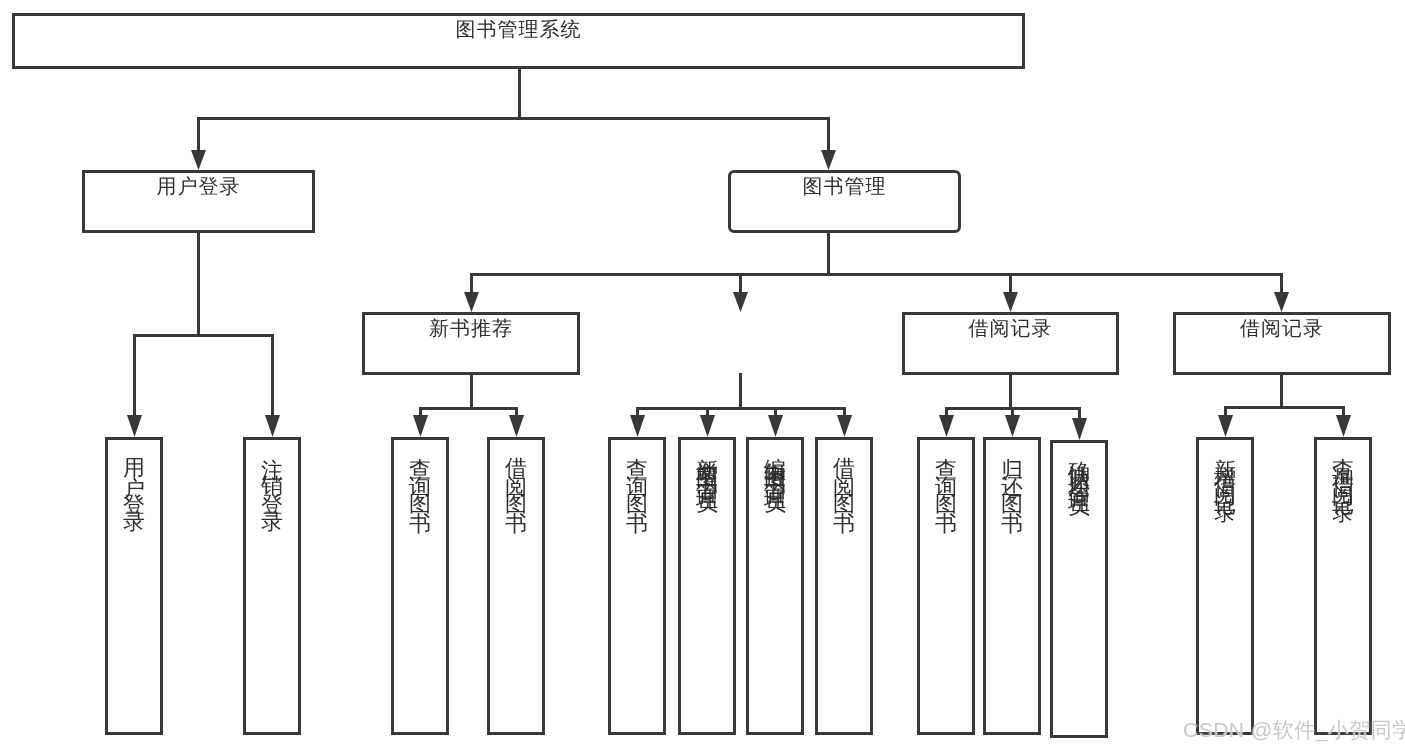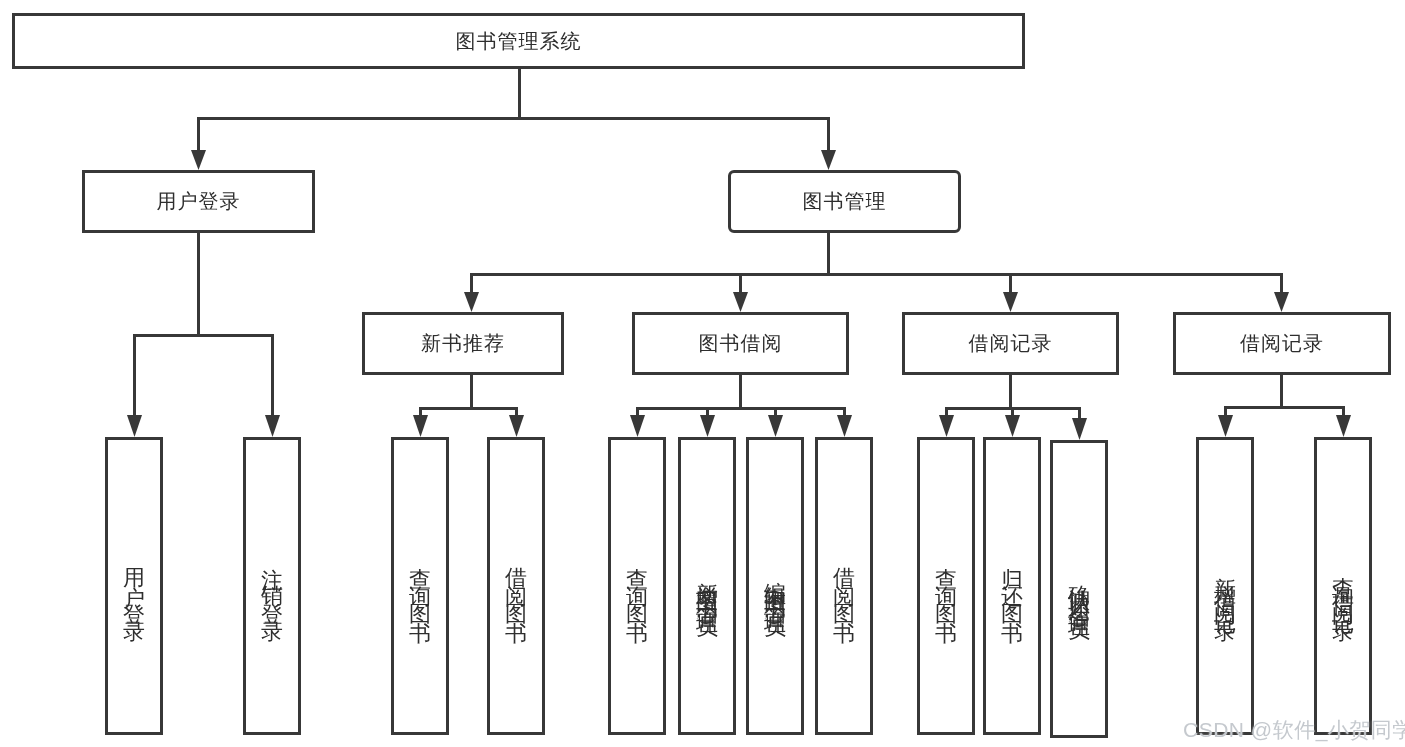--- a/index.html
+++ b/index.html
@@ -5,21 +5,21 @@
   html,body{margin:0;padding:0;background:#ffffff;}
   #canvas{
     position:relative;width:1405px;height:747px;background:#ffffff;overflow:hidden;
     font-family:"Liberation Sans","DejaVu Sans",sans-serif;
   }
   svg.wires{position:absolute;left:0;top:0;z-index:1;}
   svg.wires line{stroke:#383838;stroke-width:3;shape-rendering:crispEdges;}
   svg.wires polygon{fill:#383838;}
   .box{
     position:absolute;z-index:2;background:#ffffff;border:3px solid #383838;
-    box-sizing:border-box;display:flex;align-items:center;justify-content:center;
+    box-sizing:border-box;display:flex;justify-content:center;
     color:#2e2e2e;
   }
   .hlabel{font-size:20px;letter-spacing:1px;white-space:nowrap;}
   .root{left:12px;top:13px;width:1013px;height:56px;}
   .lvl2{top:170px;width:233px;height:63px;}
   .lvl3{top:312px;height:63px;}
   .leaf{top:437px;width:58px;height:298px;}
   .vtext{
     writing-mode:vertical-rl;text-orientation:mixed;
     font-size:22px;color:#2e2e2e;line-height:1;
@@ -115,25 +115,22 @@
     <span class="hlabel">图书管理系统</span>
   </div>
 
   <div class="box lvl2" style="left:82px;">
     <span class="hlabel">用户登录</span>
   </div>
   <div class="box lvl2" style="left:728px;border-radius:6px;">
     <span class="hlabel">图书管理</span>
   </div>
 
-  <div class="box lvl3" style="left:362px;width:202px;">
+  <div class="box lvl3" style="left:362px;width:218px;">
     <span class="hlabel">新书推荐</span>
-  </div>
-  <div class="box lvl3" style="left:632px;width:217px;">
-    <span class="hlabel">图书借阅</span>
   </div>
   <div class="box lvl3" style="left:902px;width:217px;">
     <span class="hlabel">借阅记录</span>
   </div>
   <div class="box lvl3" style="left:1173px;width:218px;">
     <span class="hlabel">借阅记录</span>
   </div>
 
   <div class="box leaf" style="left:105px;">
     <span class="vtext" style="letter-spacing: 18px;">用户登录</span>

